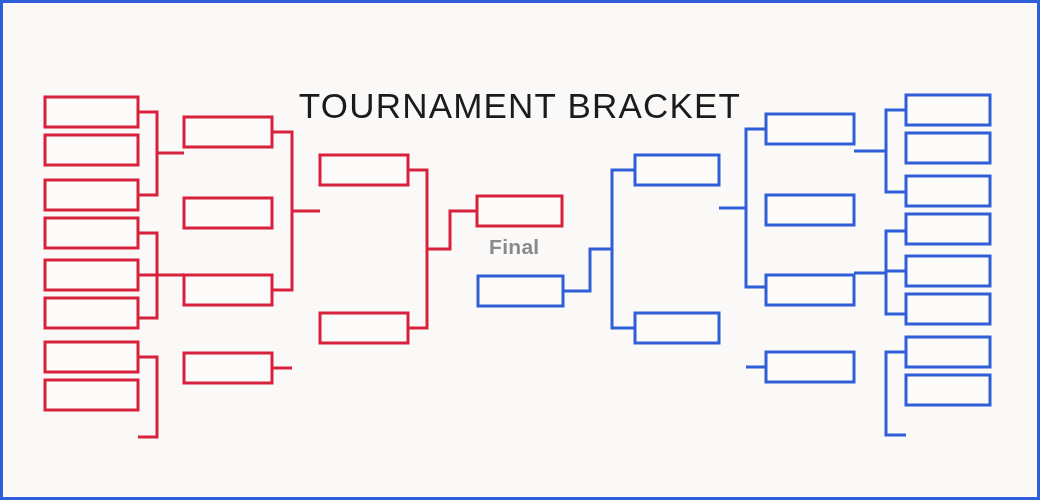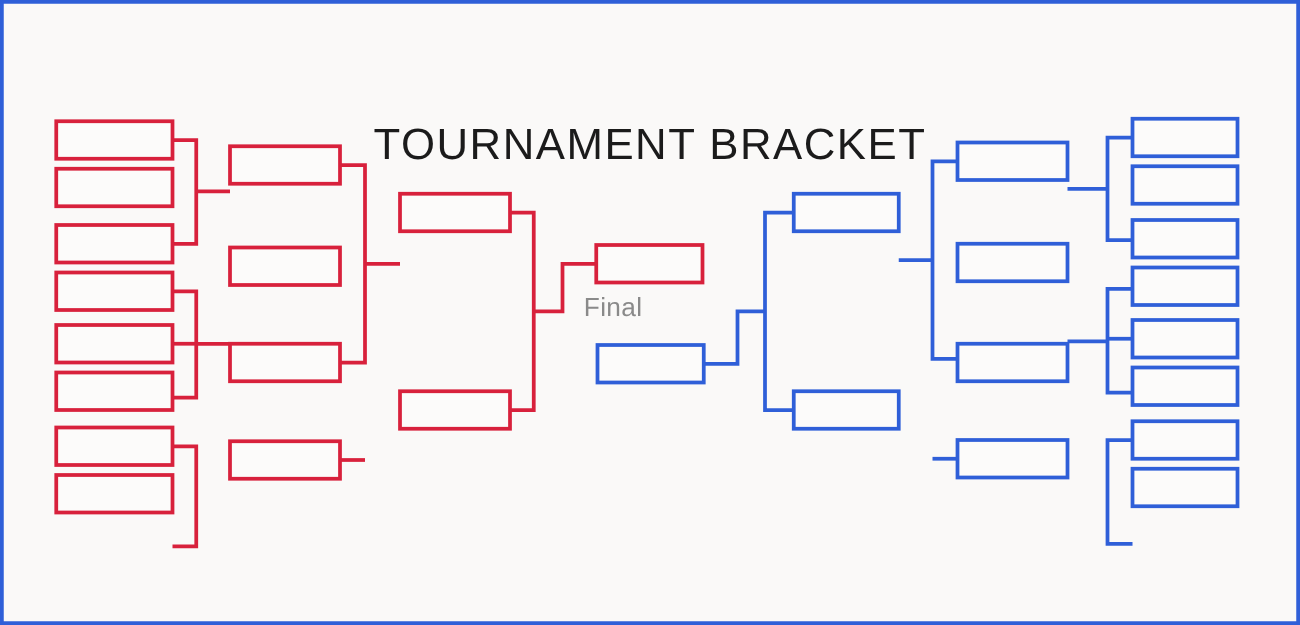--- a/index.html
+++ b/index.html
@@ -42,36 +42,36 @@
     fill: none;
     stroke-width: 3;
     stroke-linecap: butt;
     stroke-linejoin: miter;
   }
   .conn.red { stroke: #d8213c; }
   .conn.blue { stroke: #2f5fd8; }
   #page-title {
     position: absolute;
     left: 0;
-    top: 96px;
+    top: 86px;
     width: 1040px;
     text-align: center;
     font-size: 35px;
     font-weight: 300;
     letter-spacing: 1.2px;
     color: #1b1b1b;
     font-family: "Liberation Sans", sans-serif;
     white-space: nowrap;
   }
   #final-label {
     position: absolute;
-    left: 467px;
+    left: 489px;
     top: 235px;
     font-size: 21px;
-    font-weight: 400;
+    font-weight: 700;
     color: #8a8a8a;
     letter-spacing: 0.3px;
     font-family: "Liberation Sans", sans-serif;
     white-space: nowrap;
   }
 </style>
 </head>
 <body>
 
 <div id="page">

